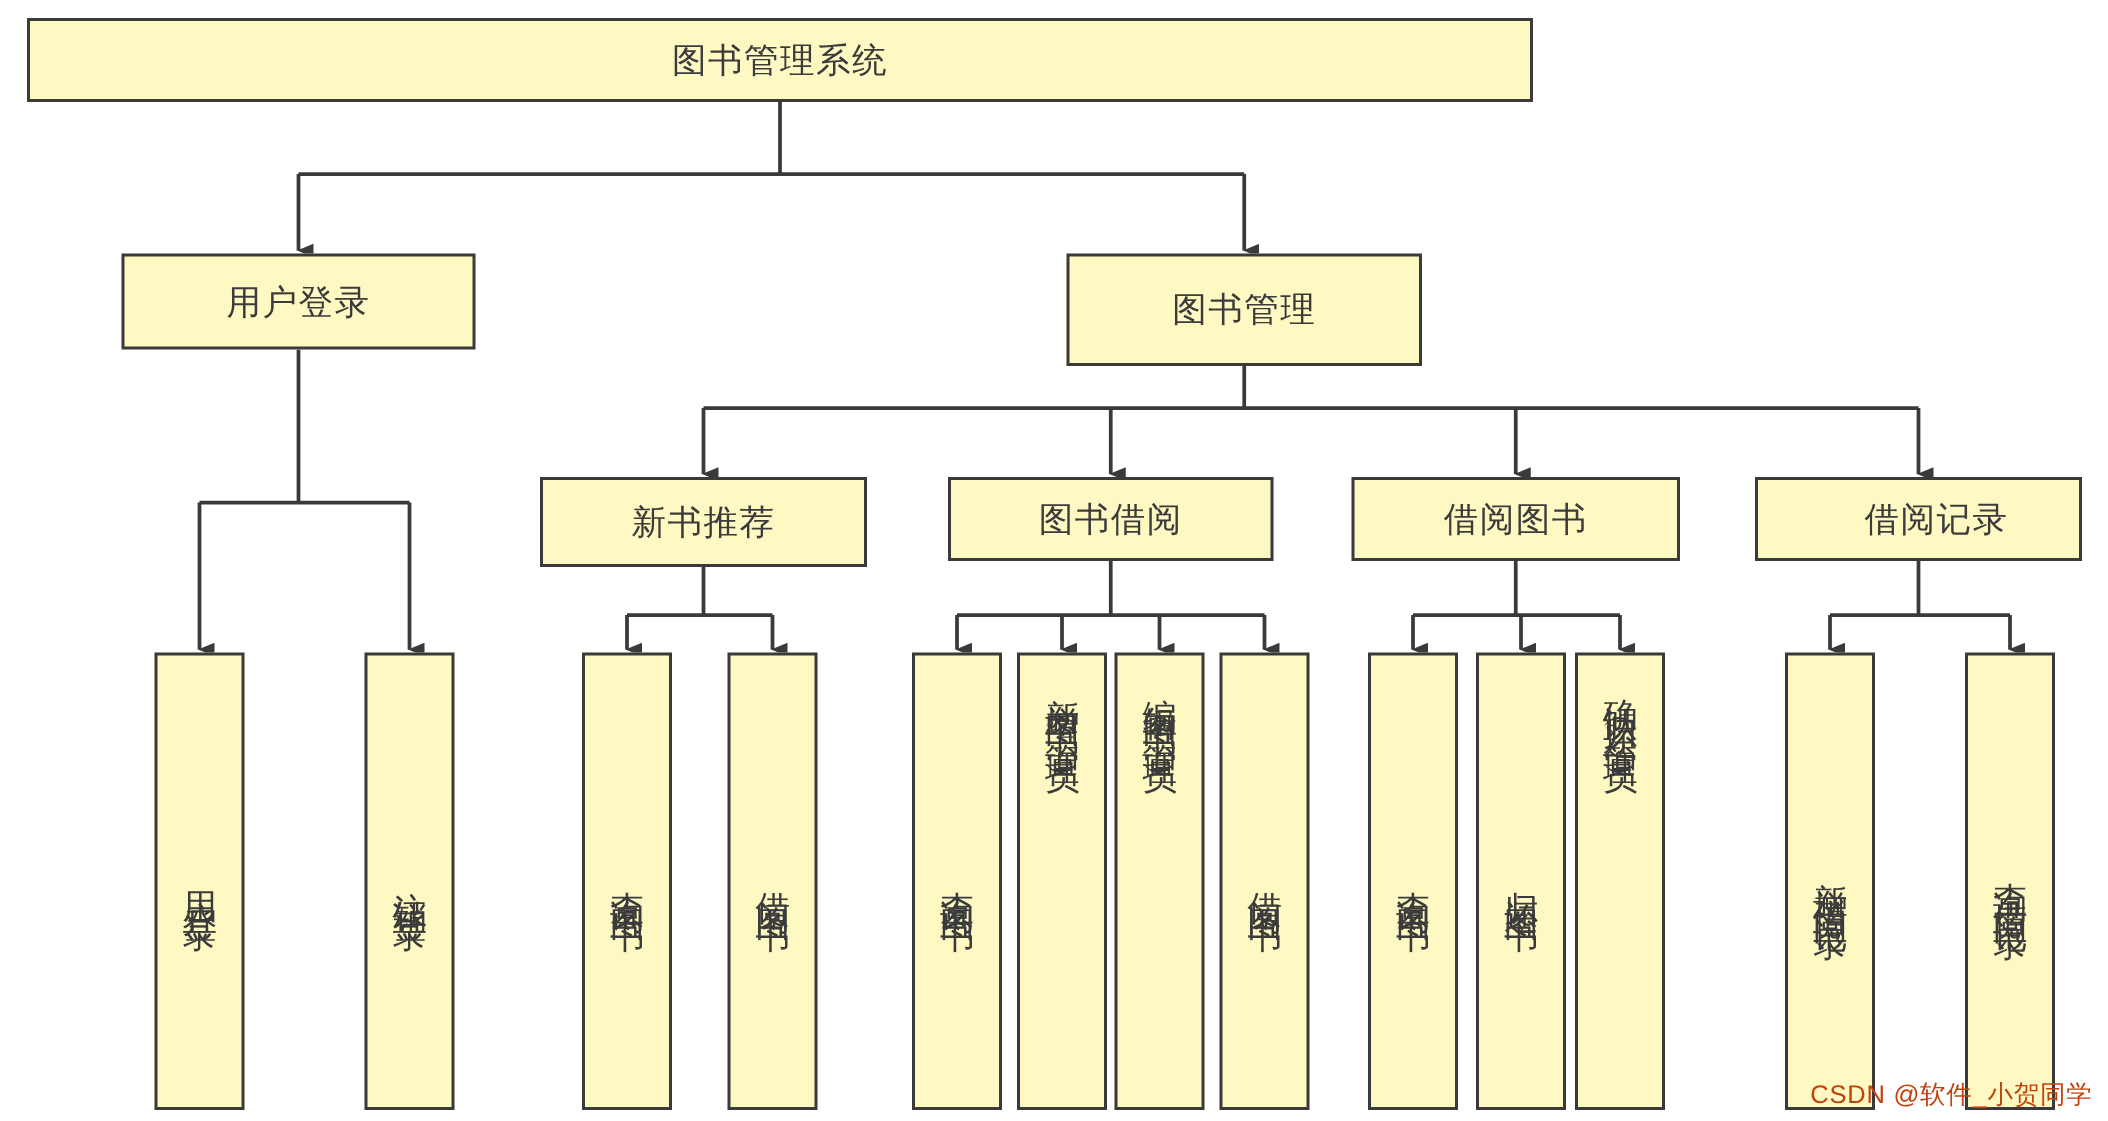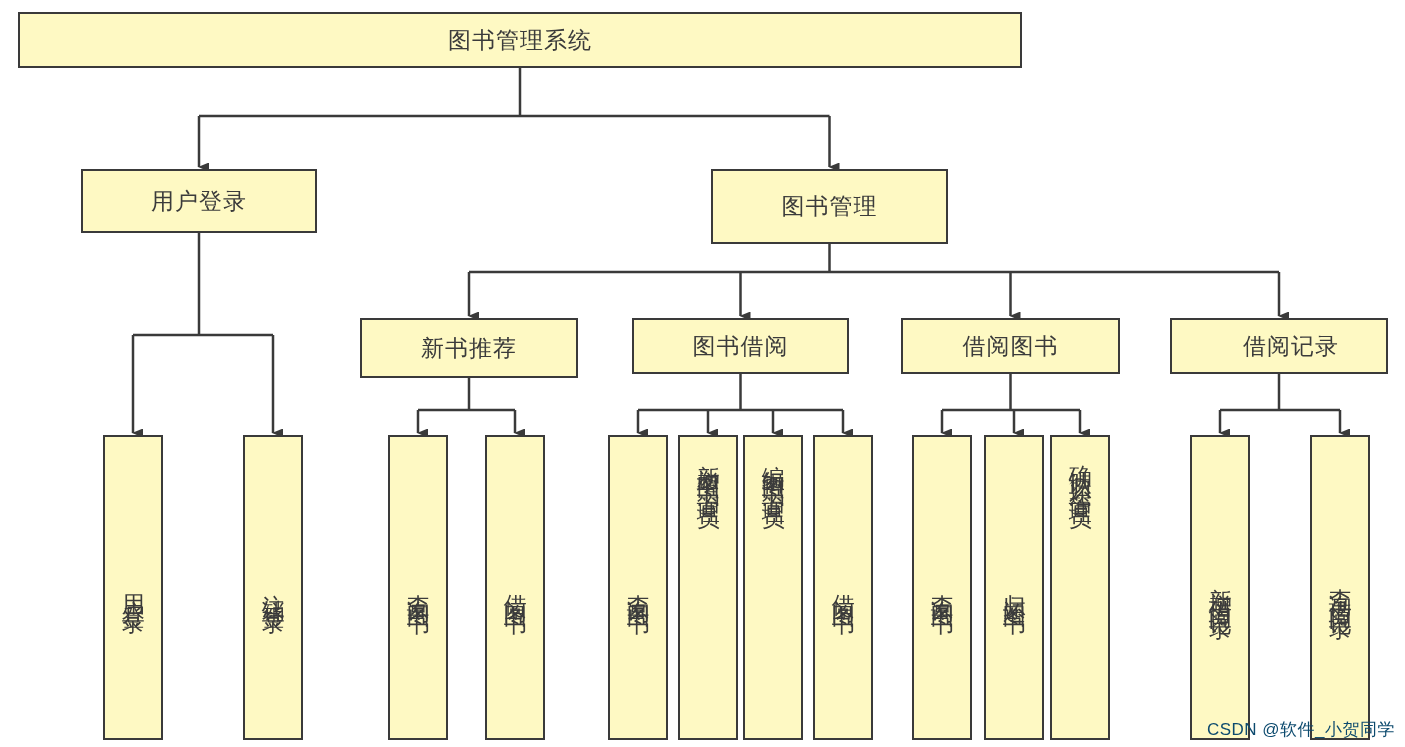--- a/index.html
+++ b/index.html
@@ -59,21 +59,21 @@
   }
   .leaf-box.centered {
     align-items: center;
     padding-top: 0;
   }
   #watermark {
     position: absolute;
     right: 10px;
     bottom: 6px;
     font-size: 17px;
-    color: #0c4a6e;
+    color: #c2410c;
     letter-spacing: 0.5px;
     white-space: nowrap;
     pointer-events: none;
   }
 </style>
 </head>
 <body>
 
 <div id="diagram-root">
 

